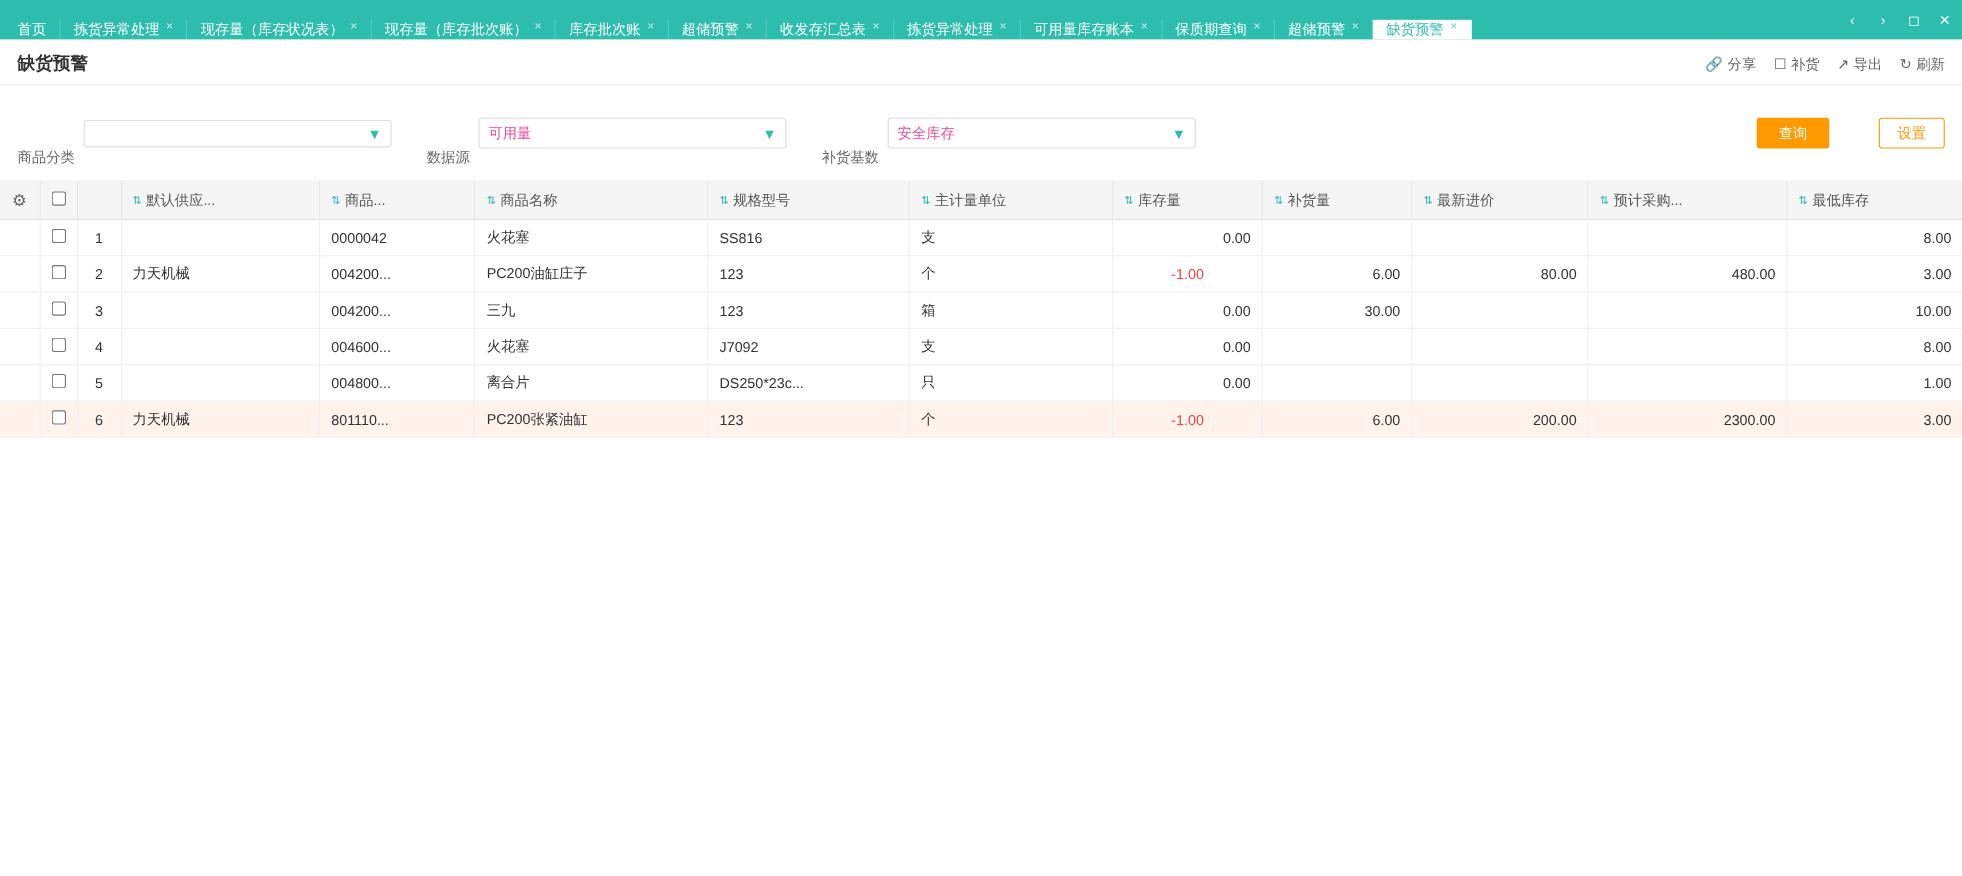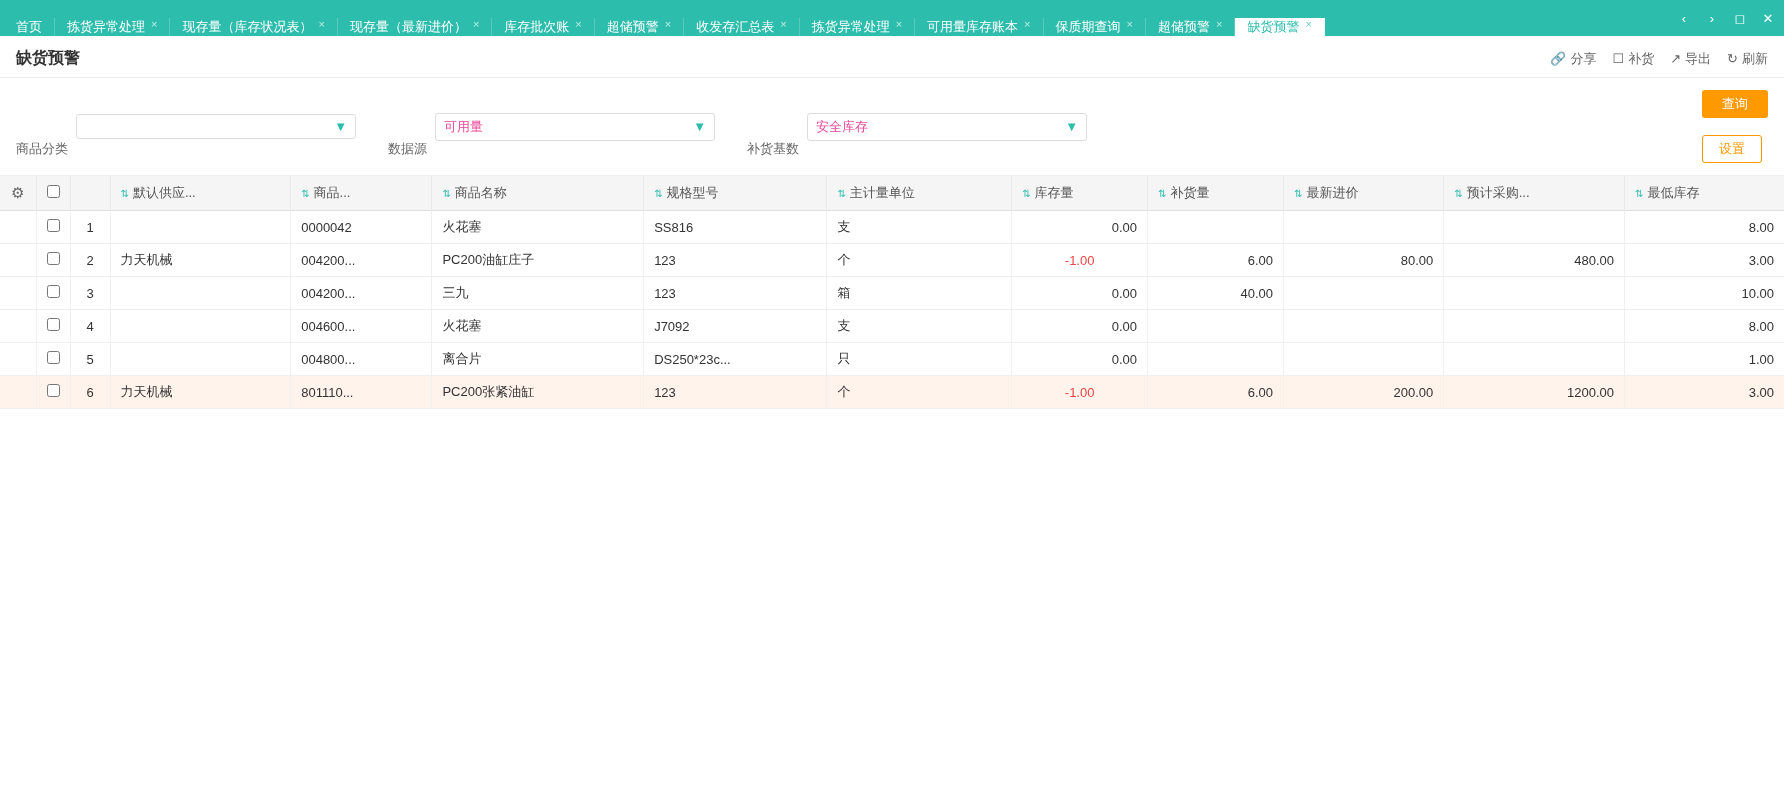--- a/index.html
+++ b/index.html
@@ -120,42 +120,43 @@
     .filter-value {
       color: #ec4899;
       font-size: 13px;
       text-align: right;
     }
     .filter-arrow { color: #2dbdad; margin-left: 8px; }
 
     .filter-actions {
       margin-left: auto;
       display: flex;
-      flex-direction: column;
+      flex-direction: row;
       gap: 17px;
-      align-items: flex-start;
+      align-items: flex-end;
     }
     .btn-query {
       background: #f90;
       color: #fff;
       border: none;
       padding: 5px 20px;
       border-radius: 3px;
       cursor: pointer;
       font-size: 13px;
       font-weight: 500;
     }
     .btn-settings {
       background: #fff;
       color: #f90;
       border: 1px solid #f90;
       padding: 4px 16px;
       border-radius: 3px;
       cursor: pointer;
       font-size: 13px;
+      margin-left: 28px;
     }
 
     
     .table-container {
       padding: 0;
       overflow-x: auto;
     }
     table {
       width: 100%;
       border-collapse: collapse;
@@ -218,21 +219,21 @@
   </div>
   <div class="tab-item">
     <span>拣货异常处理</span>
     <span class="tab-close">×</span>
   </div>
   <div class="tab-item">
     <span>现存量（库存状况表）</span>
     <span class="tab-close">×</span>
   </div>
   <div class="tab-item">
-    <span>现存量（最新进价）</span>
+    <span>现存量（库存批次账）</span>
     <span class="tab-close">×</span>
   </div>
   <div class="tab-item">
     <span>库存批次账</span>
     <span class="tab-close">×</span>
   </div>
   <div class="tab-item">
     <span>超储预警</span>
     <span class="tab-close">×</span>
   </div>
@@ -433,21 +434,21 @@
           <tr>
             <td class="col-gear"></td>
             <td class="col-check"><input type="checkbox" style=""></td>
             <td class="col-num">3</td>
             <td></td>
             <td>004200...</td>
             <td>三九</td>
             <td>123</td>
             <td>箱</td>
             <td class="col-right">0.00</td>
-            <td class="col-right">40.00</td>
+            <td class="col-right">30.00</td>
             <td class="col-right"></td>
             <td class="col-right"></td>
             <td class="col-right">10.00</td>
           </tr>
           <tr>
             <td class="col-gear"></td>
             <td class="col-check"><input type="checkbox" style=""></td>
             <td class="col-num">4</td>
             <td></td>
             <td>004600...</td>
@@ -480,20 +481,20 @@
             <td class="col-check"><input type="checkbox" style=""></td>
             <td class="col-num">6</td>
             <td>力天机械</td>
             <td>801110...</td>
             <td>PC200张紧油缸</td>
             <td>123</td>
             <td>个</td>
             <td class="col-right negative">-1.00</td>
             <td class="col-right">6.00</td>
             <td class="col-right">200.00</td>
-            <td class="col-right">1200.00</td>
+            <td class="col-right">2300.00</td>
             <td class="col-right">3.00</td>
           </tr>
         </tbody>
     </table>
   </div>
 
 </div>
 
 </body></html>

